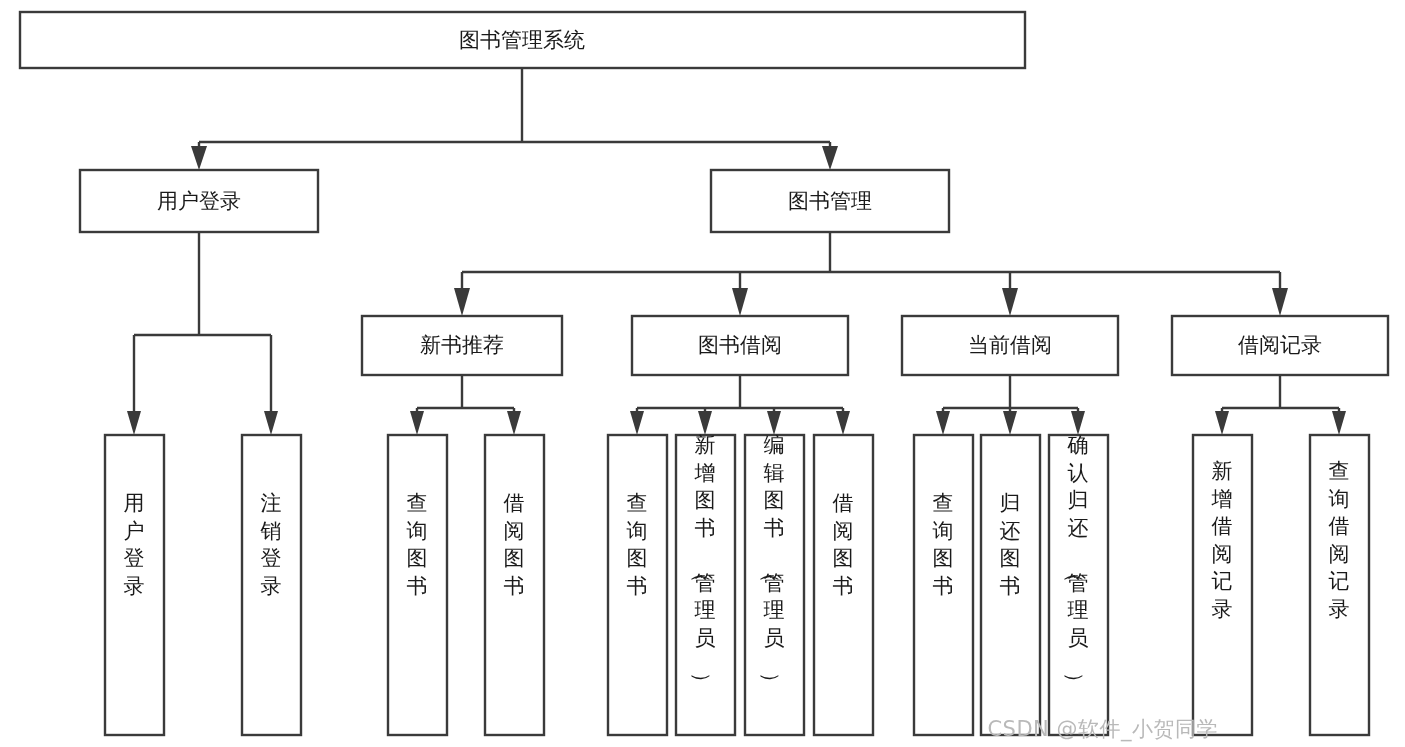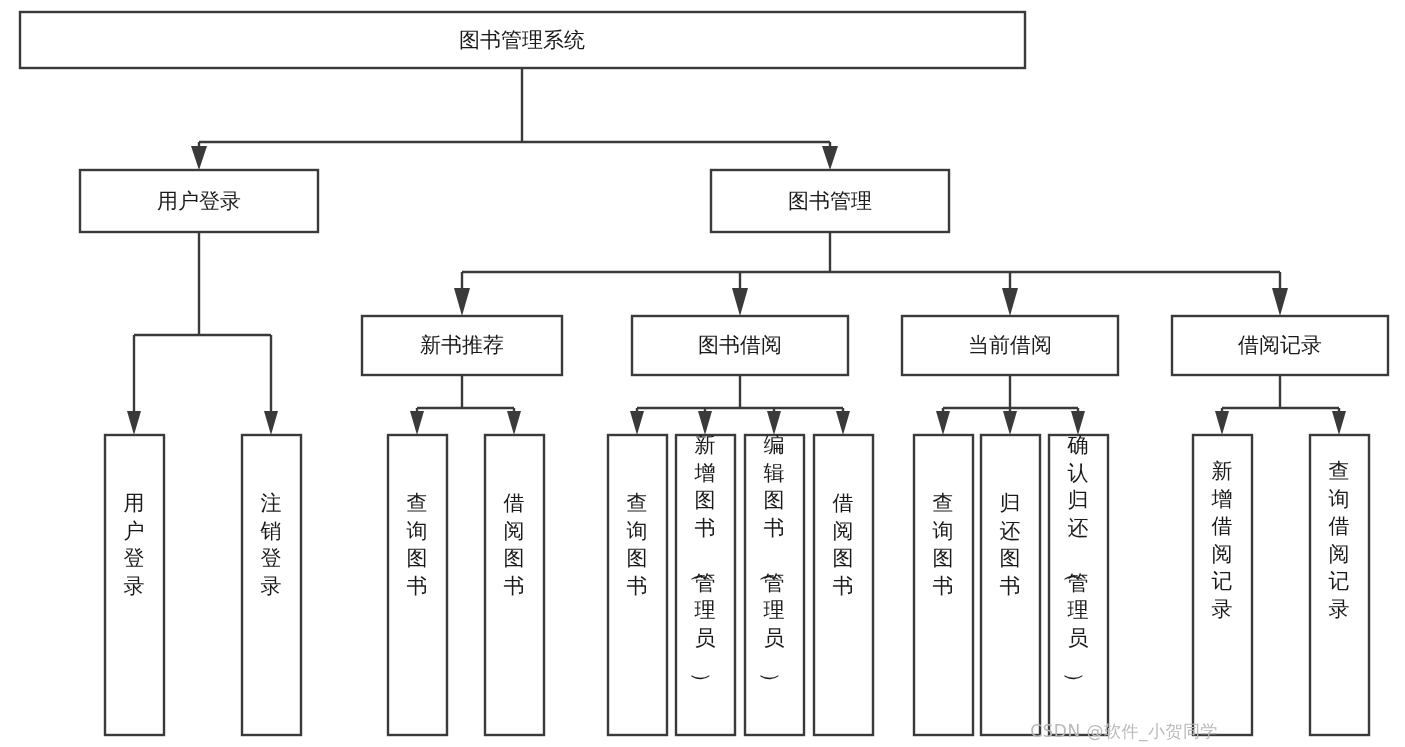--- a/index.html
+++ b/index.html
@@ -55,21 +55,21 @@
     font-family: "DejaVu Sans", "Liberation Sans", sans-serif;
     font-size: 21px;
     fill: #1a1a1a;
     text-anchor: middle;
   }
   .watermark {
     position: absolute;
     right: 8px;
     bottom: 4px;
     font-family: "DejaVu Sans", "Liberation Sans", sans-serif;
-    font-size: 17px;
+    font-size: 21px;
     color: #b9b9b9;
     letter-spacing: 0.5px;
     white-space: nowrap;
     user-select: none;
   }
 </style>
 </head>
 <body>
 
 <div id="diagram-root">

